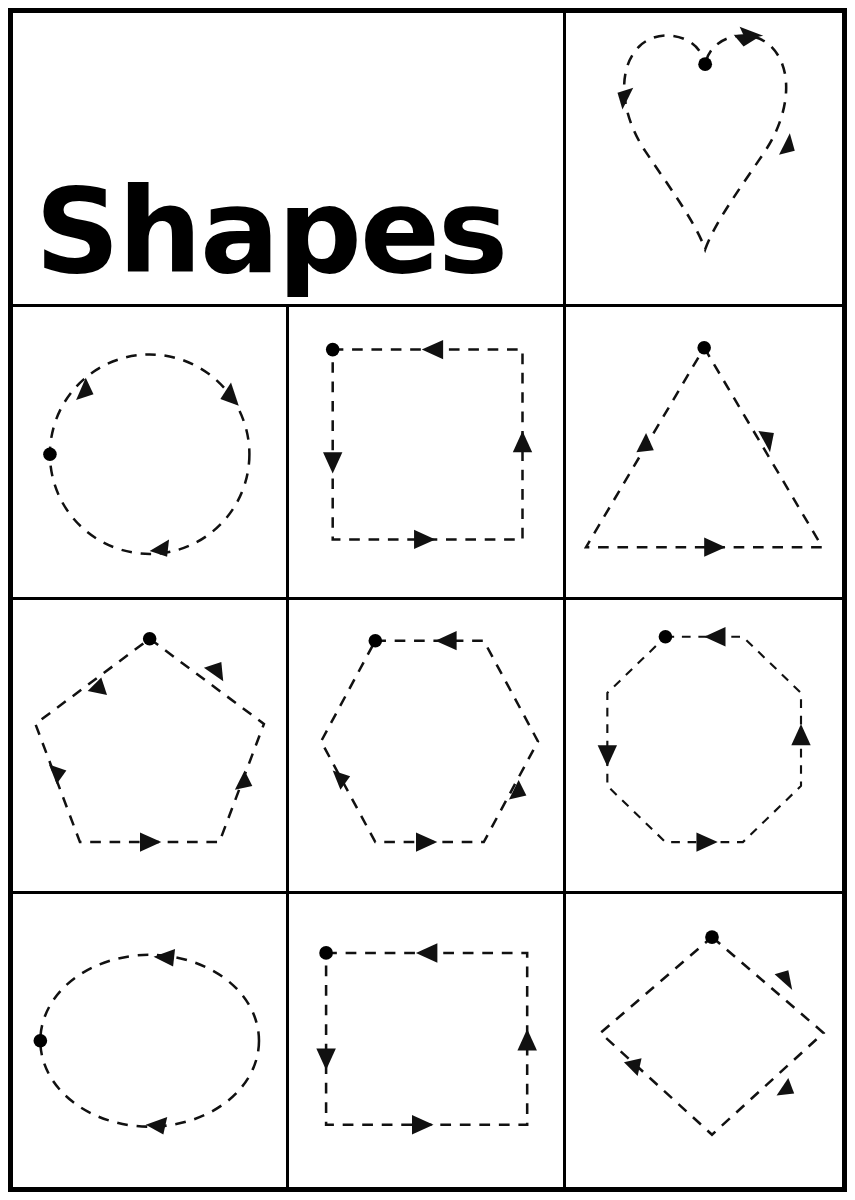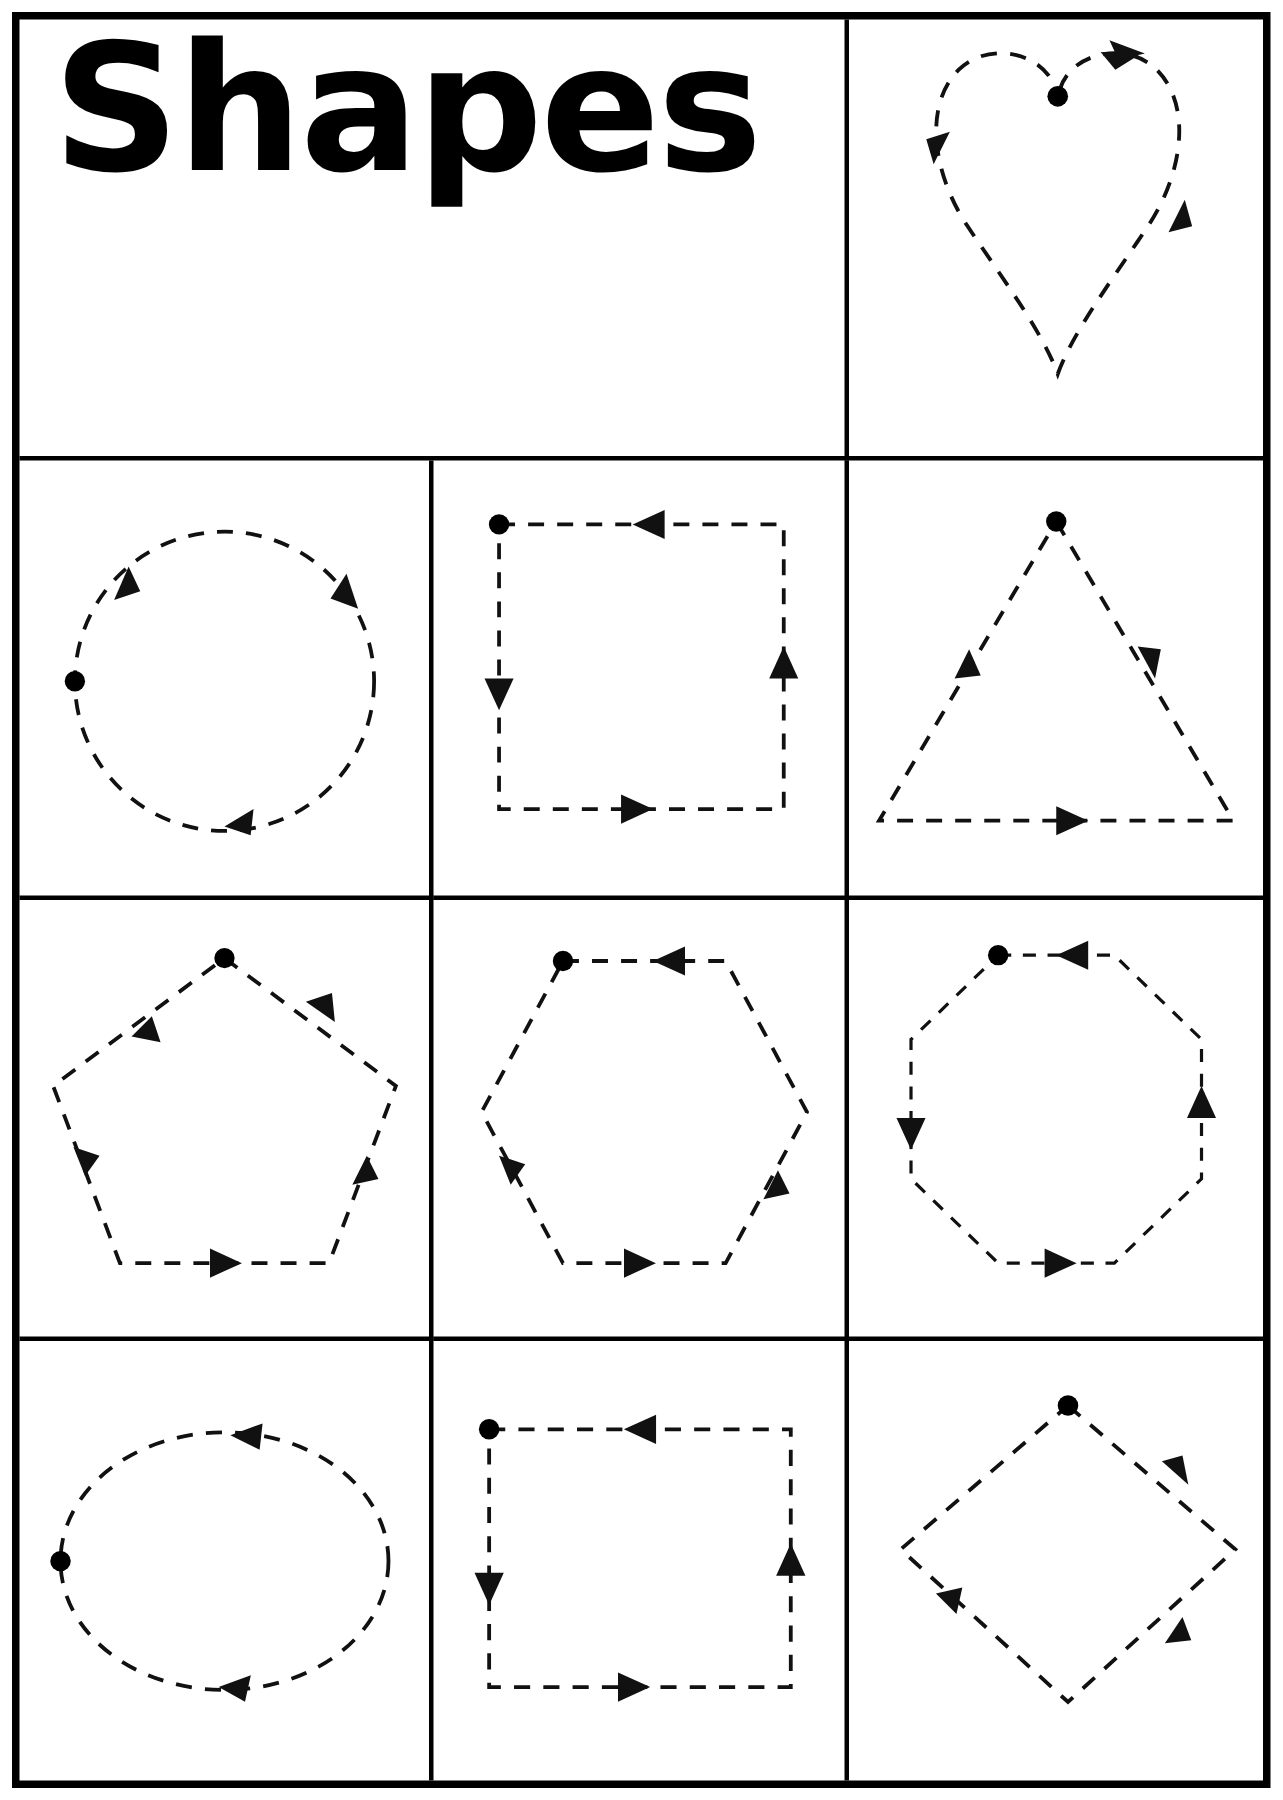--- a/index.html
+++ b/index.html
@@ -45,21 +45,21 @@
     border-bottom: 3px solid #000000;
     box-sizing: border-box;
     overflow: hidden;
   }
   .cell.no-right { border-right: none; }
   .cell.no-bottom { border-bottom: none; }
   .cell.span2 { grid-column: span 2; }
 
   .title-cell {
     display: flex;
-    align-items: flex-start;
+    align-items: flex-end;
     justify-content: flex-start;
   }
   .title {
     font-family: "DejaVu Sans", sans-serif;
     font-size: 118px;
     line-height: 1;
     font-weight: bold;
     letter-spacing: -2px;
     color: #000000;
     padding-left: 22px;

